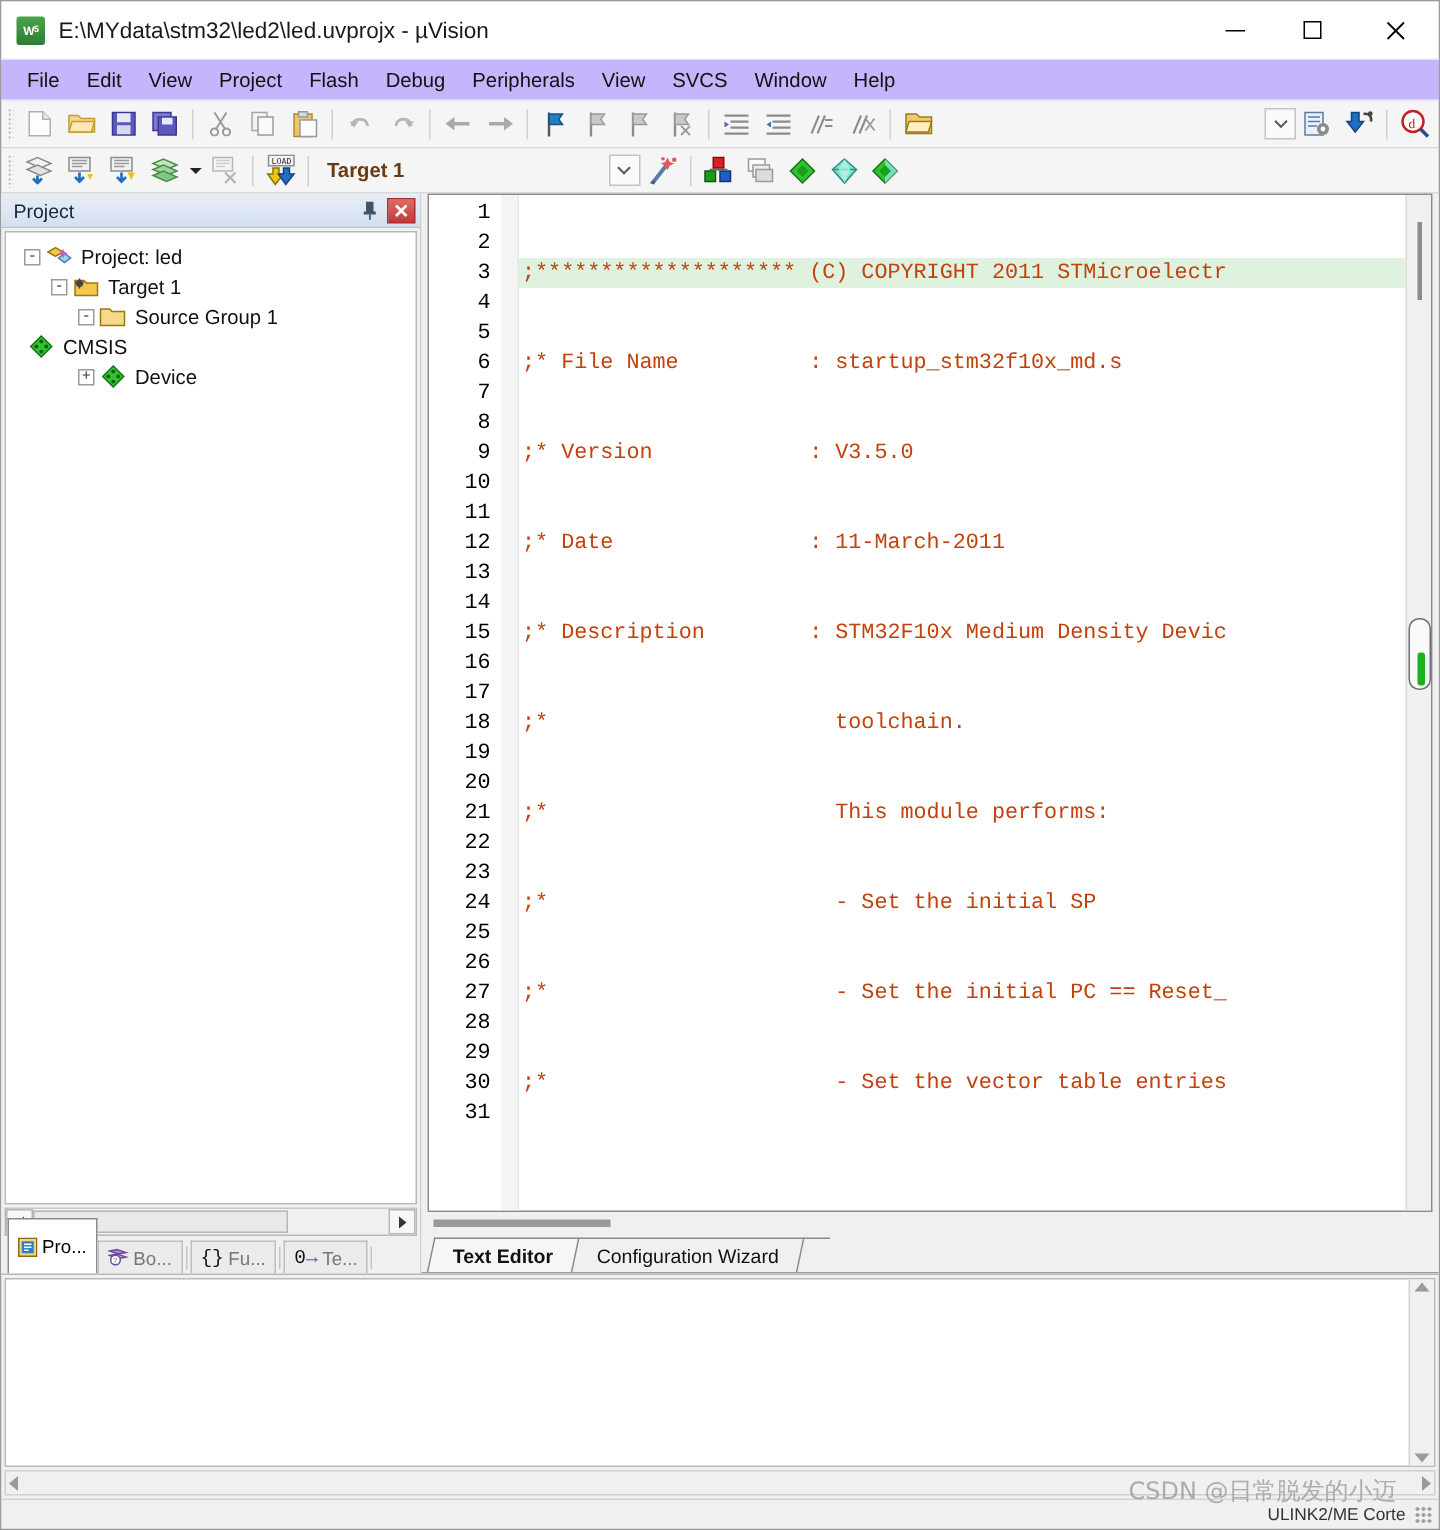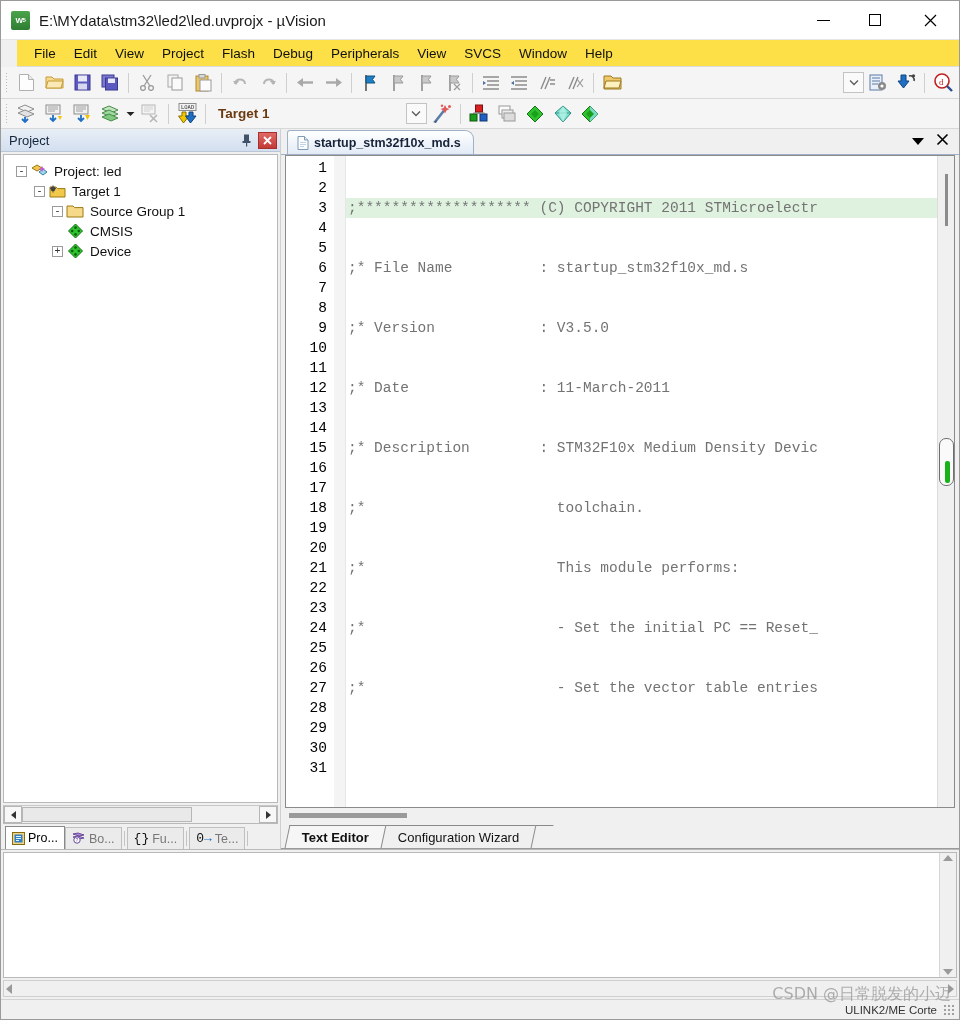--- a/index.html
+++ b/index.html
@@ -47,25 +47,24 @@
     display: flex; align-items: center; justify-content: center;
     font-size: 15px; color: #000;
   }
   .win-btn.close-btn { width: 58px; }
   .glyph-min { display:block; width:13px; height:1px; background:#000; }
   .glyph-max { display:block; width:12px; height:12px; border:1px solid #000; }
 
   
   .menubar {
     height: 27px; min-height: 27px;
-    background: #fde047;
+    background: #c4b5fd;
     display: flex; align-items: center;
     padding-left: 8px;
     border-bottom: 1px solid #dcdcdc;
-    margin-left: 16px;
   }
   .menu-item {
     font-size: 13.5px; color: #111;
     padding: 3px 9px;
     white-space: nowrap;
   }
 
   
   .toolbar {
     height: 32px; min-height: 32px;
@@ -183,21 +182,21 @@
     background: #f0f0f0;
     padding-left: 4px;
   }
   .btab {
     height: 22px; display: flex; align-items: center; gap: 3px;
     padding: 0 6px; font-size: 12.5px; color: #777;
     border: 1px solid #bfbfbf; border-bottom: none;
     background: #ebebeb;
     white-space: nowrap;
   }
-  .btab.active { background: #fff; color: #000; border-color: #8a8a8a; height: 23px; }
+  .btab.active { background: #fff; color: #000; border-color: #8a8a8a; height: 37px; }
   .btab-sep { width:1px; height:15px; background:#c4c4c4; margin: 0 2px 3px 2px; }
 
   
   .editor-pane {
     flex: 1 1 auto; min-width: 0;
     display: flex; flex-direction: column;
     background: #f0f0f0;
   }
   .doc-tabbar {
     height: 26px; min-height: 26px;
@@ -240,21 +239,21 @@
   .gutter div { padding-right: 6px; height: 20px; }
   .fold-strip {
     width: 12px; min-width: 12px; background: #f4f4f4;
     border-right: 1px solid #e6e6e6;
   }
   .code {
     flex: 1 1 auto; min-width: 0;
     padding-top: 2px;
     font-family: "Liberation Mono", monospace;
     font-size: 14.5px; line-height: 20px;
-    color: #737373;
+    color: #c2410c;
     white-space: pre; overflow: hidden;
   }
   .code .ln { height: 20px; padding-left: 2px; }
   .code .ln.current { background: #dff2df; }
 
   .vscroll {
     width: 17px; min-width: 17px;
     background: #f0f0f0; border-left: 1px solid #dcdcdc;
     position: relative;
   }
@@ -338,21 +337,21 @@
   .status-text { color: #333; white-space: nowrap; }
   .resize-grip {
     width: 12px; height: 12px;
     background-image: radial-gradient(#a0a0a0 38%, transparent 42%);
     background-size: 4px 4px;
   }
 
   
   .watermark {
     position: absolute;
-    right: 8px; bottom: 14px;
+    right: 28px; bottom: 14px;
     font-size: 16px; color: rgba(150,150,150,0.75);
     white-space: nowrap; pointer-events: none;
     font-family: "DejaVu Sans", sans-serif;
   }
 </style>
 </head>
 <body>
 
 <div id="app">
 
@@ -726,21 +725,21 @@
           <div class="exp-box">-</div>
           <div class="tnode-icon">
             <svg width="18" height="14" viewBox="0 0 18 14">
                 <path d="M1 2h6l1.6 1.6H17V13H1z" fill="#f7d98a" stroke="#9a7a10"></path>
               </svg>
           </div>
           <div class="tree-label">Source Group 1</div>
         </div>
 
 
-        <div class="tree-row" style="padding-left:48px">
+        <div class="tree-row" style="">
           <div class="exp-spacer"></div>
           <div class="tnode-icon">
             <svg width="17" height="16" viewBox="0 0 17 16">
                 <path d="M8.5 1 L15.5 8 L8.5 15 L1.5 8z" fill="#2fc42f" stroke="#157015"></path>
                 <circle cx="8.5" cy="4.6" r="1.3" fill="#0b5f0b"></circle>
                 <circle cx="8.5" cy="11.4" r="1.3" fill="#0b5f0b"></circle>
                 <circle cx="5.2" cy="8" r="1.3" fill="#0b5f0b"></circle>
                 <circle cx="11.8" cy="8" r="1.3" fill="#0b5f0b"></circle>
               </svg>
           </div>
@@ -801,40 +800,20 @@
         <div class="btab">
           <span style="font-family:'Liberation Mono',monospace;color:#111;font-size:13px">0<span style="color:#1f6fc4">→</span></span>
           <span>Te...</span>
         </div>
         <div class="btab-sep"></div>
       </div>
     </div>
 
     <div class="editor-pane">
 
-      <div class="doc-tabbar">
-        <div class="doc-tab">
-          <svg width="12" height="14" viewBox="0 0 12 14">
-            <path d="M1 0.5h6.5l3.5 3.5V13.5h-10z" fill="#fcfdff" stroke="#7e9ab5"></path>
-              <path d="M7.5 0.5v3.5h3.5" fill="#dbe7f3" stroke="#7e9ab5"></path>
-              <path d="M3 6.5h6M3 8.5h6M3 10.5h4" stroke="#b3c6d9" stroke-width="0.8"></path>
-            </svg>
-          <span>startup_stm32f10x_md.s</span>
-        </div>
-        <div class="doc-tab-tools">
-          <div>
-            <div class="tri-down"></div>
-          </div>
-          <div>
-            <svg width="13" height="13" viewBox="0 0 13 13">
-                <path d="M1.5 1.5 L11.5 11.5 M11.5 1.5 L1.5 11.5" stroke="#000" stroke-width="1.6"></path>
-              </svg>
-          </div>
-        </div>
-      </div>
 
       <div class="editor-area">
         <div class="code-wrap">
           <div class="gutter">
             <div>1</div>
             <div>2</div>
             <div>3</div>
             <div>4</div>
             <div>5</div>
             <div>6</div>
@@ -866,20 +845,21 @@
           </div>
           <div class="fold-strip"></div>
           <div class="code">
             <div class="ln current">;******************** (C) COPYRIGHT 2011 STMicroelectr</div>
             <div class="ln">;* File Name          : startup_stm32f10x_md.s</div>
             <div class="ln">;* Version            : V3.5.0</div>
             <div class="ln">;* Date               : 11-March-2011</div>
             <div class="ln">;* Description        : STM32F10x Medium Density Devic</div>
             <div class="ln">;*                      toolchain.</div>
             <div class="ln">;*                      This module performs:</div>
+            <div class="ln">;*                      - Set the initial SP</div>
             <div class="ln">;*                      - Set the initial PC == Reset_</div>
             <div class="ln">;*                      - Set the vector table entries</div>
             
             
             
             
             
             
             
             

